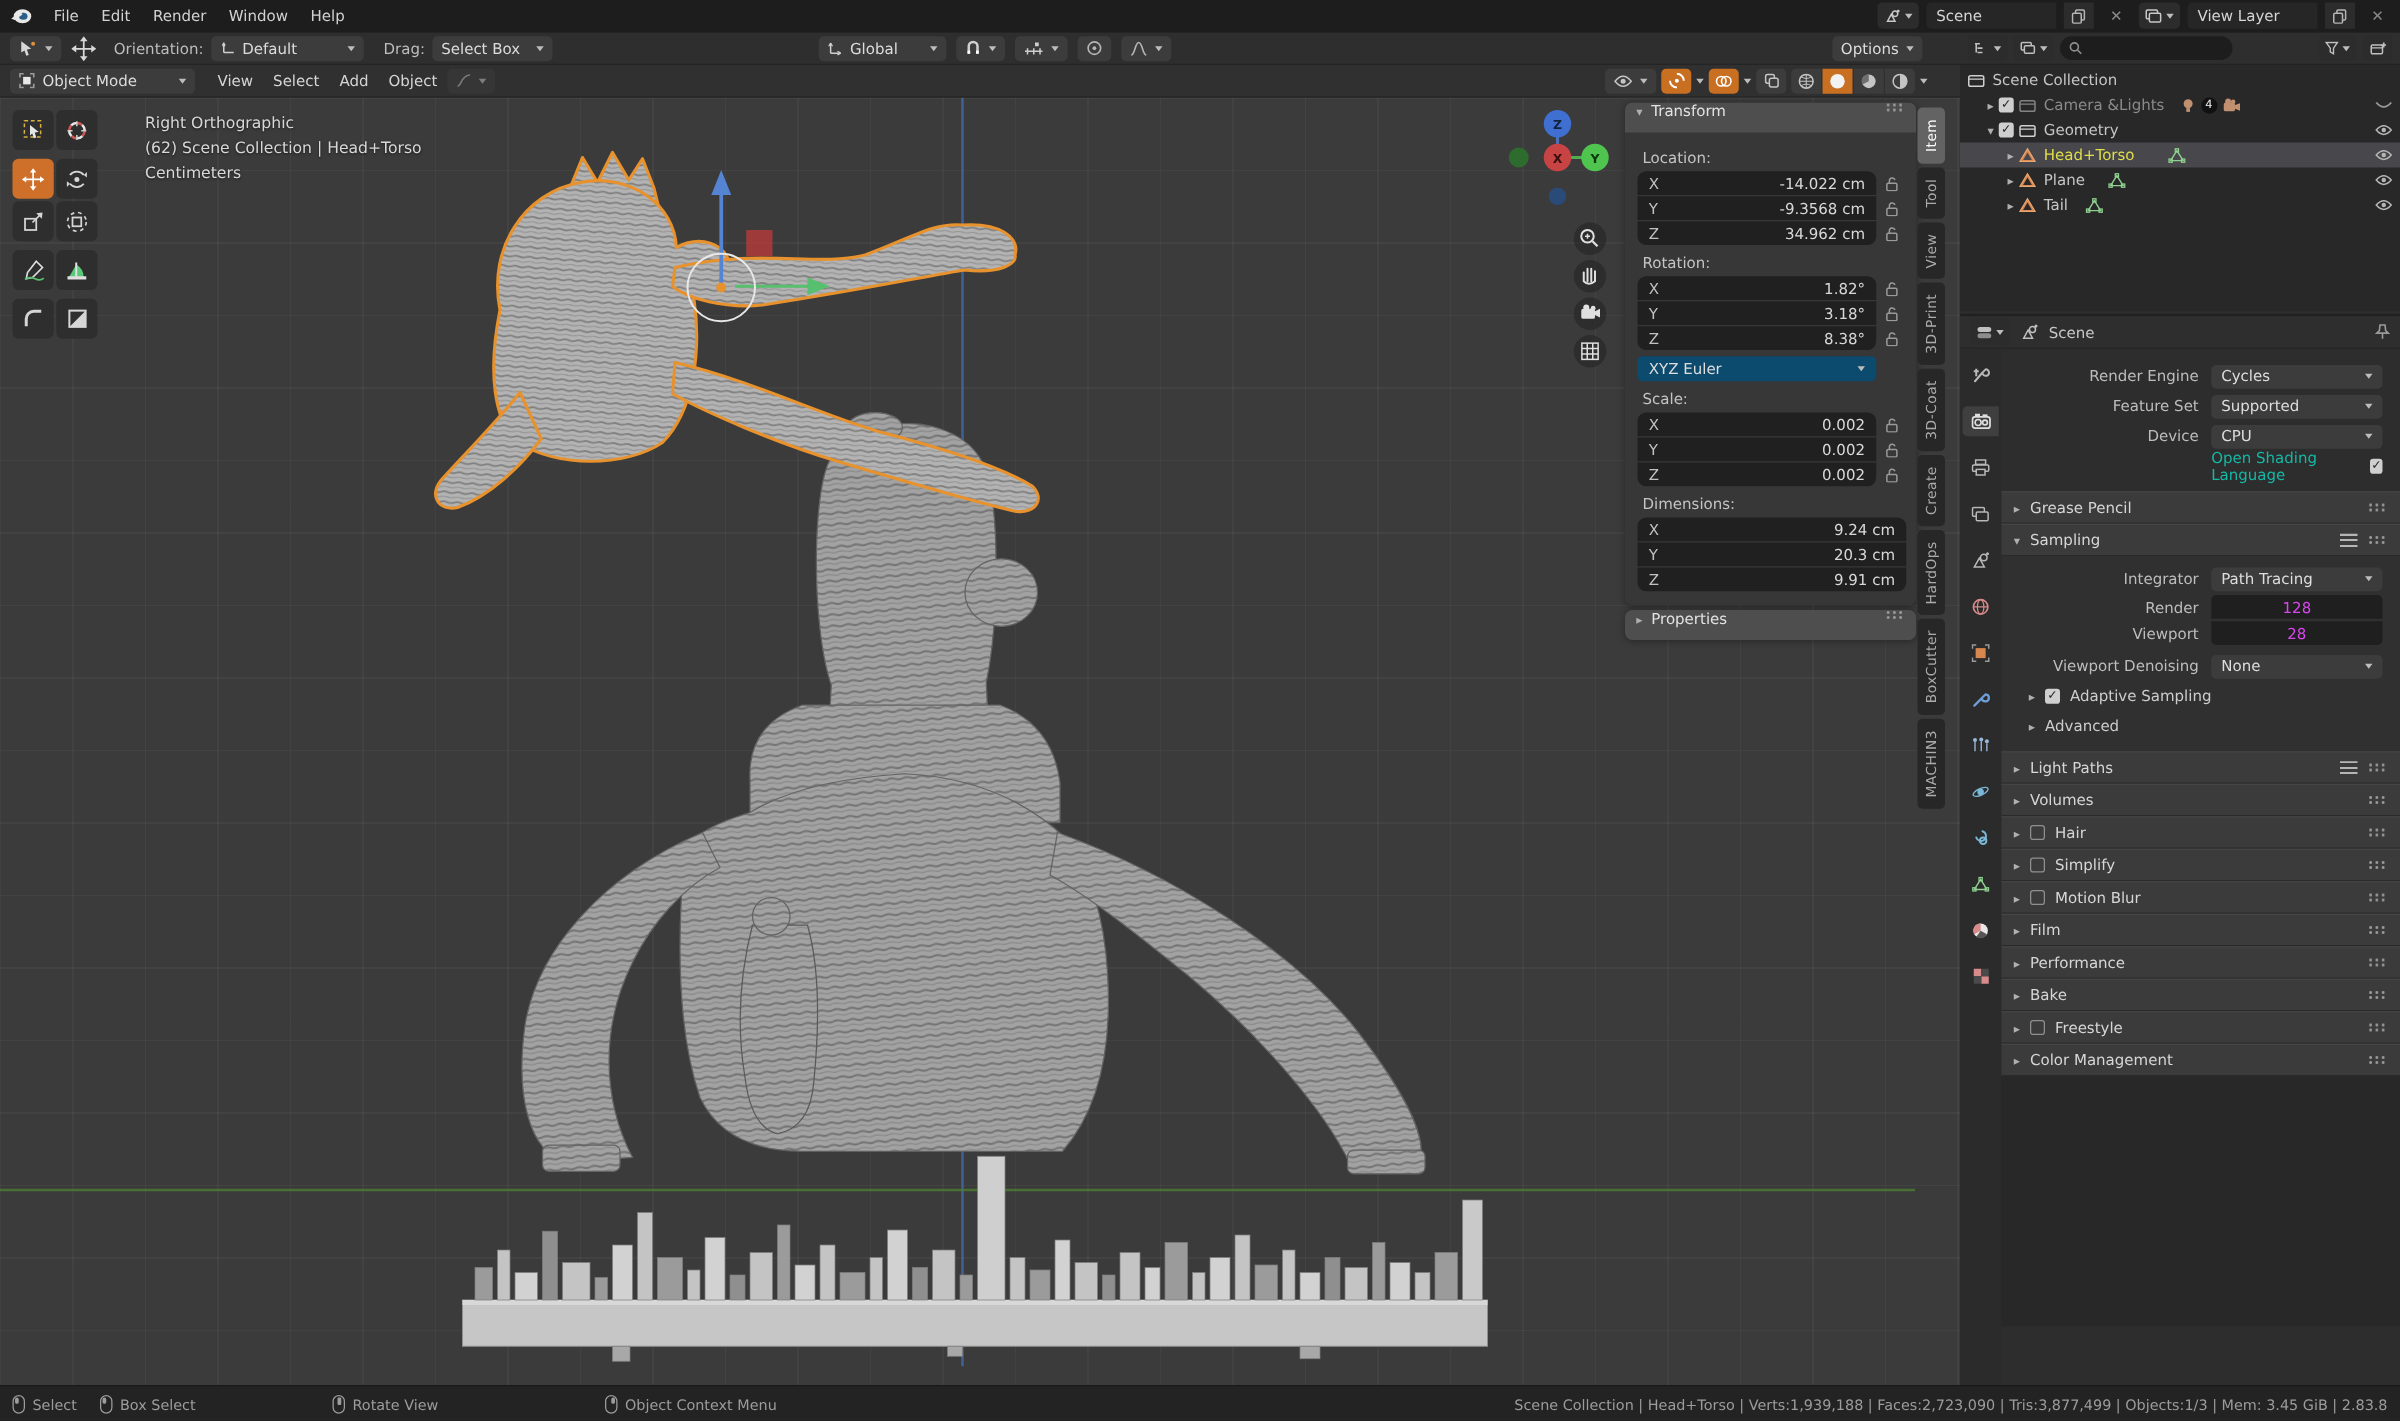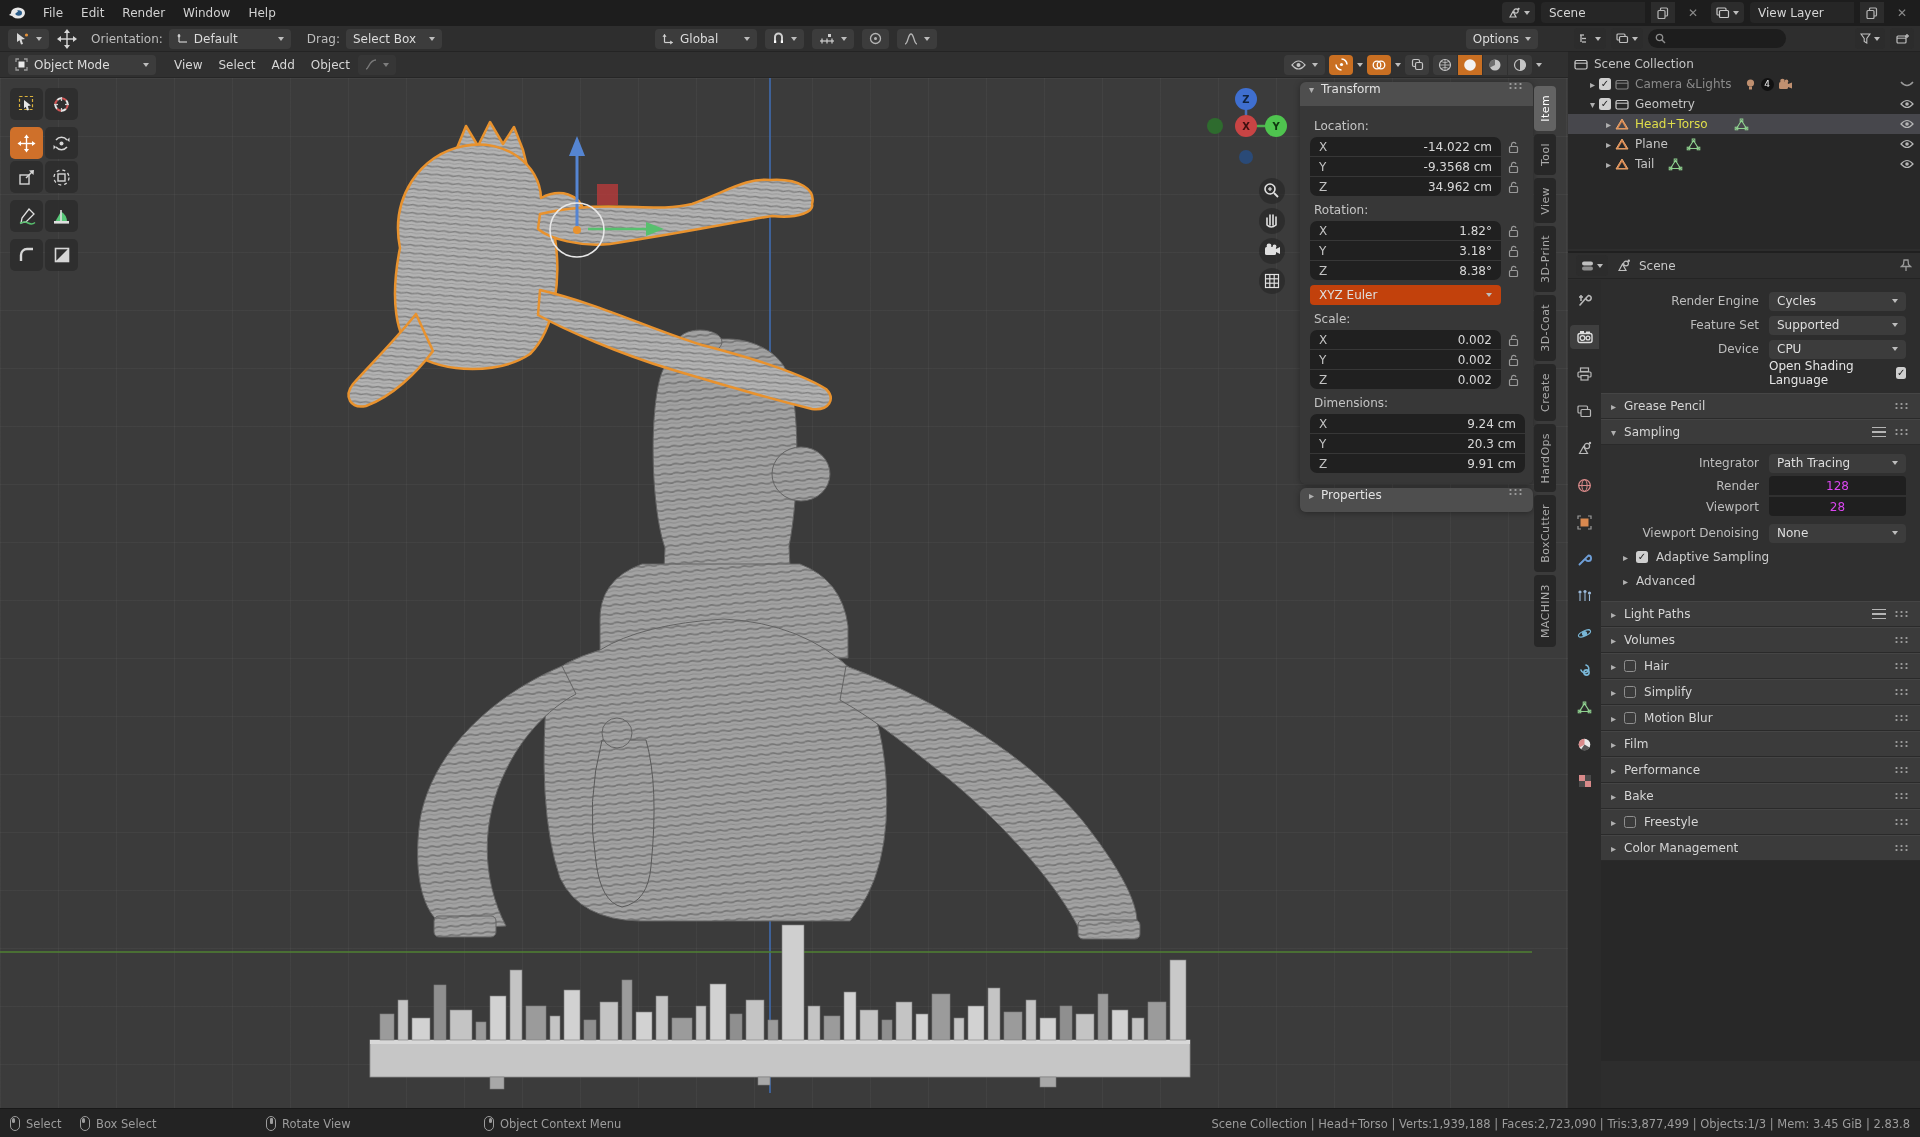--- a/index.html
+++ b/index.html
@@ -60,21 +60,21 @@
 .np-body{padding:6px 8px 10px 10px}
 .np-sec{color:#c4c4c4;margin:7px 0 4px 4px}
 .vrow{display:flex;align-items:center;margin-bottom:1px}
 .vfield{flex:1;height:19px;background:#202020;display:flex;align-items:center;padding:0 9px;color:#d8d8d8}
 .vrow:nth-of-type(1) .vfield{border-radius:7px 7px 0 0}
 .rnd-t .vfield{border-radius:7px 7px 0 0}
 .rnd-b .vfield{border-radius:0 0 7px 7px}
 .vfield .ax{width:26px;color:#c2c2c2}
 .vfield .val{margin-left:auto}
 .lockc{width:24px;display:flex;justify-content:center}
-.npdd{height:20px;background:#c2410c;border-radius:4px;display:flex;align-items:center;padding:0 9px;margin-top:5px;color:#dedede}
+.npdd{height:20px;background:#0c4a6e;border-radius:4px;display:flex;align-items:center;padding:0 9px;margin-top:5px;color:#dedede}
 .npdd .chv{margin-left:auto}
 .dots{width:16px;height:8px;background-image:radial-gradient(circle,#9a9a9a 1px,transparent 1.2px);background-size:5px 4px;margin-left:auto}
 .tri-r::before{content:"\25B8";color:#b0b0b0;font-size:10px}
 .tri-d::before{content:"\25BE";color:#b0b0b0;font-size:10px}
 
 .rightcol{position:absolute;left:1568px;top:26px;width:352px;bottom:29px;background:#2d2d2d}
 .outliner{position:absolute;top:0;left:0;right:0;height:223px;background:#282828}
 .ol-head{height:26px;background:#2e2e2e;display:flex;align-items:center;gap:5px;padding:0 6px;border-bottom:1px solid #222}
 .search{flex:0 0 138px;height:19px;background:#1d1d1d;border-radius:10px;display:flex;align-items:center;padding:0 7px;gap:5px}
 .ol-row{height:20px;display:flex;align-items:center;padding:0 6px;gap:4px;color:#c5c5c5}
@@ -435,20 +435,25 @@
             <rect x="1132" y="940" width="12" height="22" fill="#c4c4c4"></rect>
             <rect x="1148" y="924" width="18" height="38" fill="#9b9b9b"></rect>
             <rect x="1170" y="882" width="16" height="80" fill="#c9c9c9"></rect>
           <rect x="490" y="999" width="14" height="12" fill="#a8a8a8"></rect>
             <rect x="758" y="999" width="12" height="8" fill="#a8a8a8"></rect>
             <rect x="1040" y="999" width="16" height="10" fill="#a8a8a8"></rect>
         </g>
       </g>
     </svg>
 
+    <div class="ovl">
+      <div>Right Orthographic</div>
+      <div>(62) Scene Collection | Head+Torso</div>
+      <div>Centimeters</div>
+    </div>
 
     <div class="vtools">
       <div class="trow">
         <span class="tbtn">
             <svg width="18" height="18" viewBox="0 0 18 18">
               <rect x="1.5" y="1.5" width="13" height="13" fill="none" stroke="#d9b13c" stroke-width="1.2" stroke-dasharray="3 2.2"></rect>
               <path d="M6,5 L13,10.5 L9.8,11 L11,15 L9,15.6 L7.8,11.8 L6,13.3 Z" fill="#e6e6e6"></path>
             </svg>
           </span>
         <span class="tbtn">
@@ -1072,21 +1077,21 @@
               <span class="fwid">
                 <span class="pdd">
                   <span>CPU</span>
                   <span class="chv"></span>
                 </span>
               </span>
             </div>
           <div class="frow">
               <span class="flab"></span>
               <span class="fwid" style="justify-content:flex-end;gap:8px">
-                <span style="color:#e5e5e5">Open Shading Language</span>
+                <span style="color:#14b8a6">Open Shading Language</span>
                 <span class="cb">✓</span>
               </span>
             </div>
         </div>
         <div class="phead">
             <span class="tri-r"></span>
             <span>Grease Pencil</span>
             <span class="sp">
               <span class="dots"></span>
             </span>

